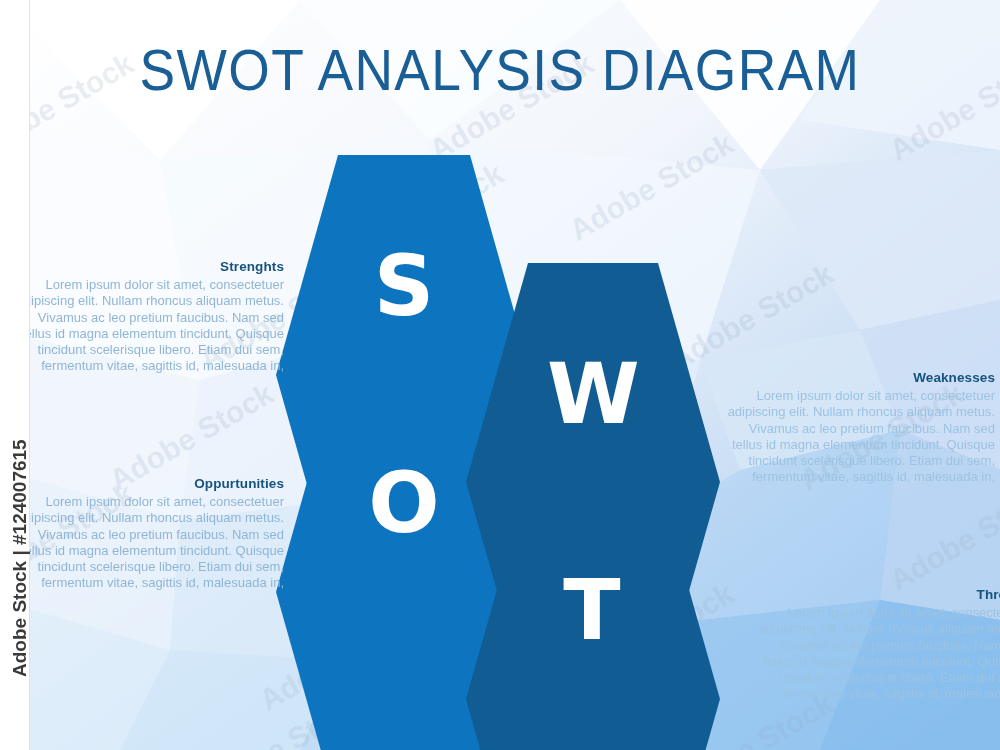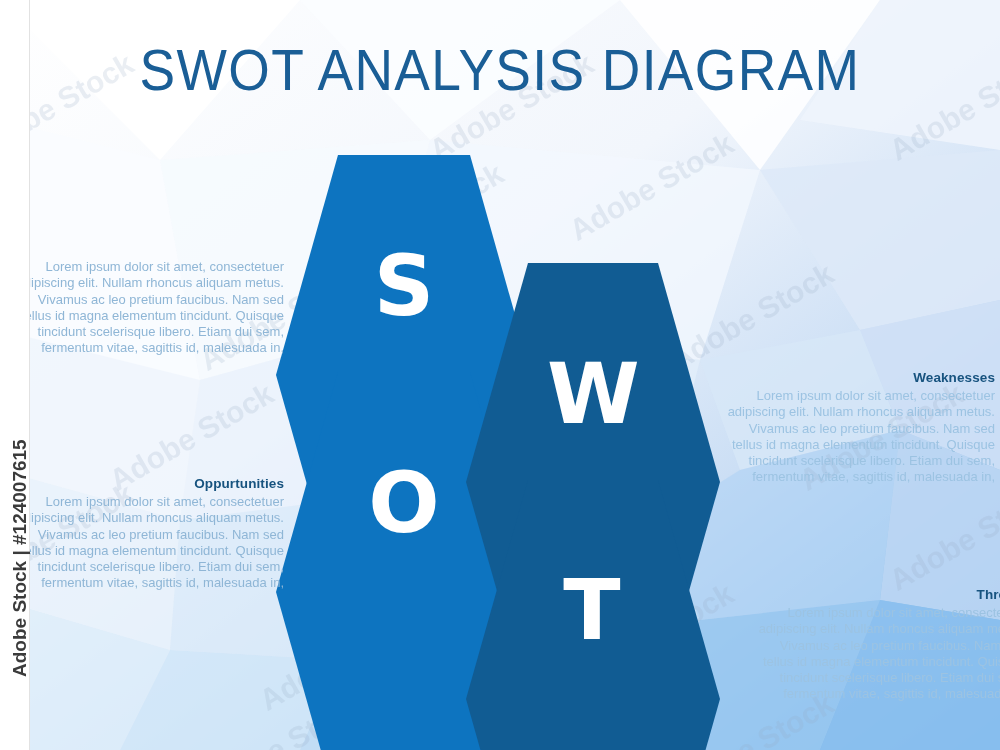--- a/index.html
+++ b/index.html
@@ -193,20 +193,21 @@
 
     <polygon points="528,480 658,480 720,699 658,918 528,918 466,699" fill="#115C93"></polygon>
   </svg>
 
   <div class="hex-letter" style="left:364px; top:244px; width:80px;">S</div>
   <div class="hex-letter" style="left:547px; top:352px; width:90px;">W</div>
   <div class="hex-letter" style="left:364px; top:461px; width:80px;">O</div>
   <div class="hex-letter" style="left:552px; top:568px; width:80px;">T</div>
 
   <div class="block left" id="blk-strengths">
+    <div class="block-title">Strenghts</div>
     <div class="block-body">Lorem ipsum dolor sit amet, consectetuer adipiscing elit. Nullam rhoncus aliquam metus. Vivamus ac leo pretium faucibus. Nam sed tellus id magna elementum tincidunt. Quisque tincidunt scelerisque libero. Etiam dui sem, fermentum vitae, sagittis id, malesuada in,</div>
   </div>
 
   <div class="block left" id="blk-opportunities">
     <div class="block-title">Oppurtunities</div>
     <div class="block-body">Lorem ipsum dolor sit amet, consectetuer adipiscing elit. Nullam rhoncus aliquam metus. Vivamus ac leo pretium faucibus. Nam sed tellus id magna elementum tincidunt. Quisque tincidunt scelerisque libero. Etiam dui sem, fermentum vitae, sagittis id, malesuada in,</div>
   </div>
 
   <div class="block right" id="blk-weaknesses">
     <div class="block-title">Weaknesses</div>

